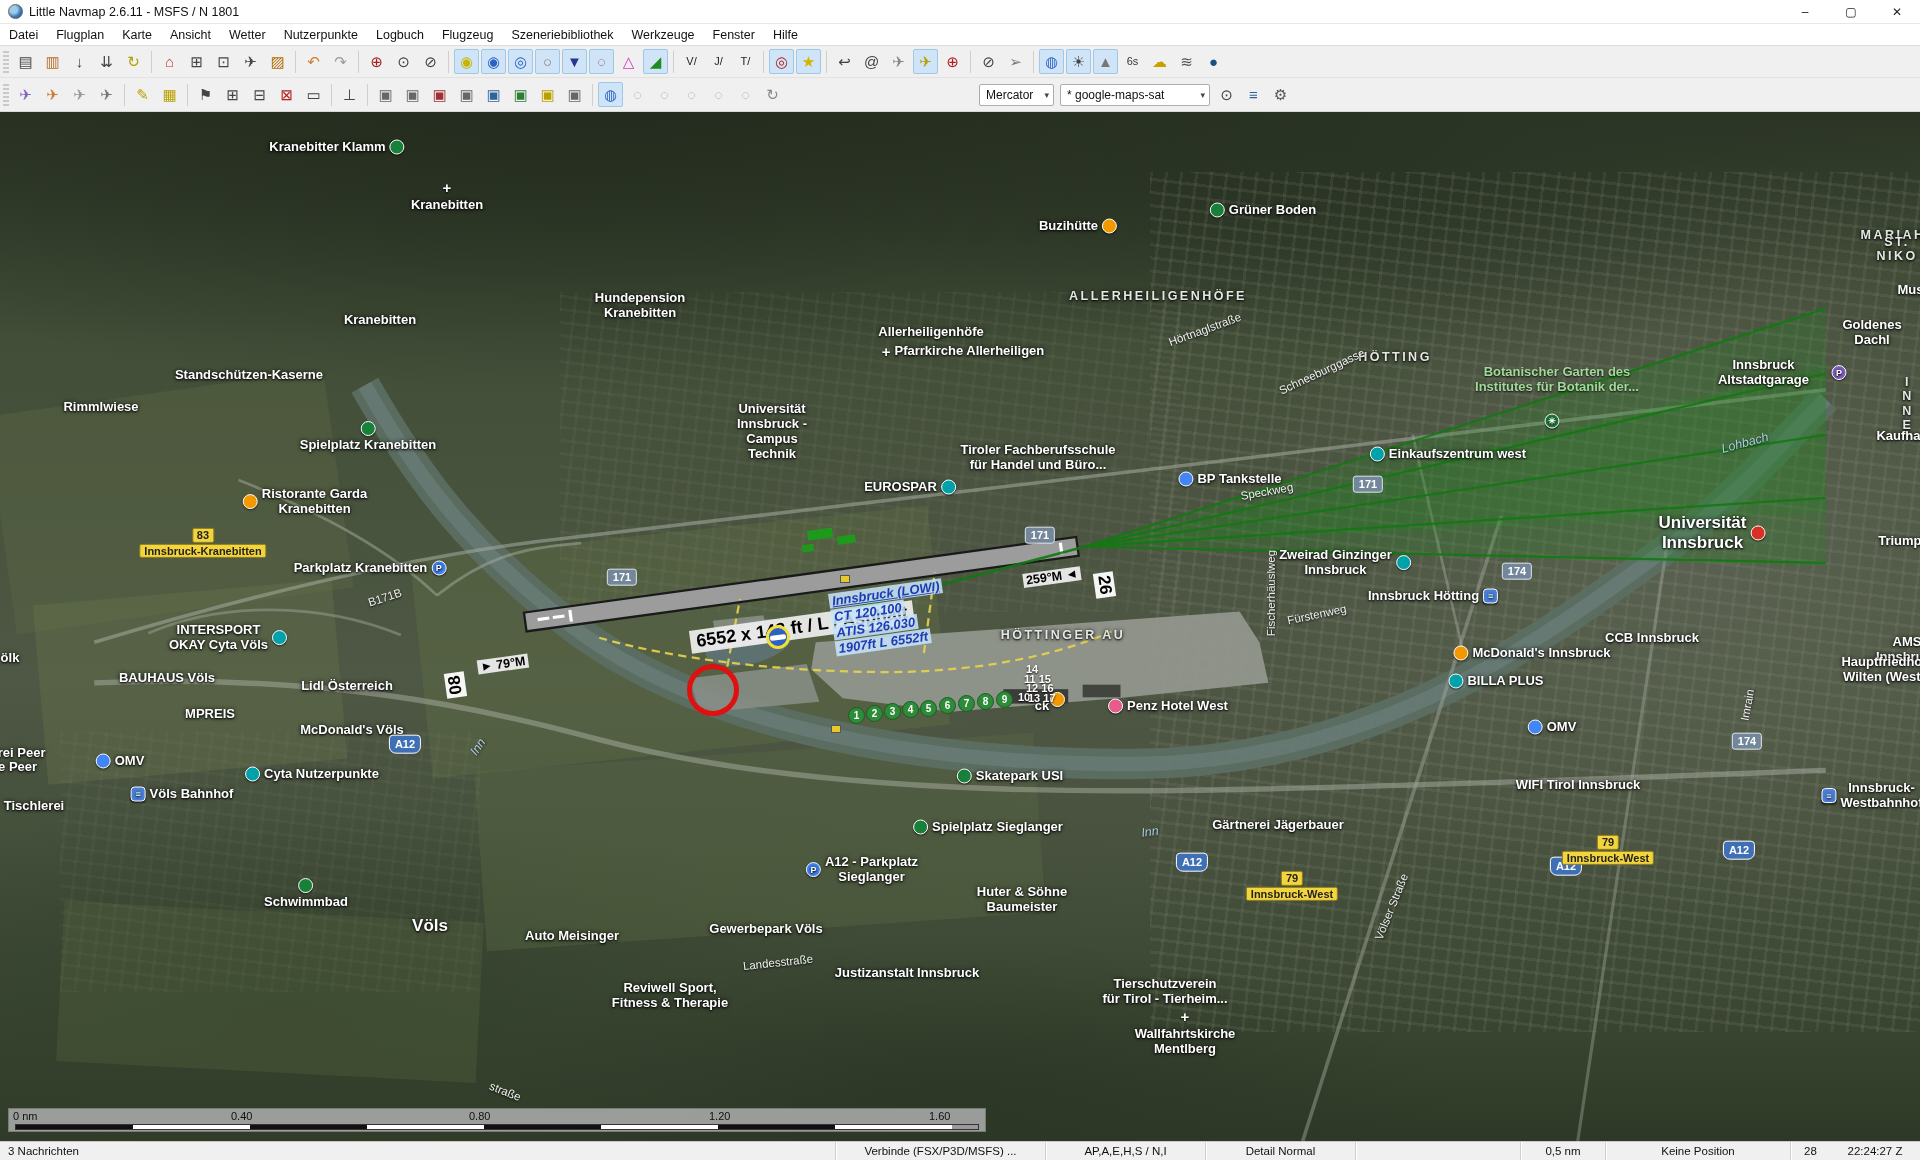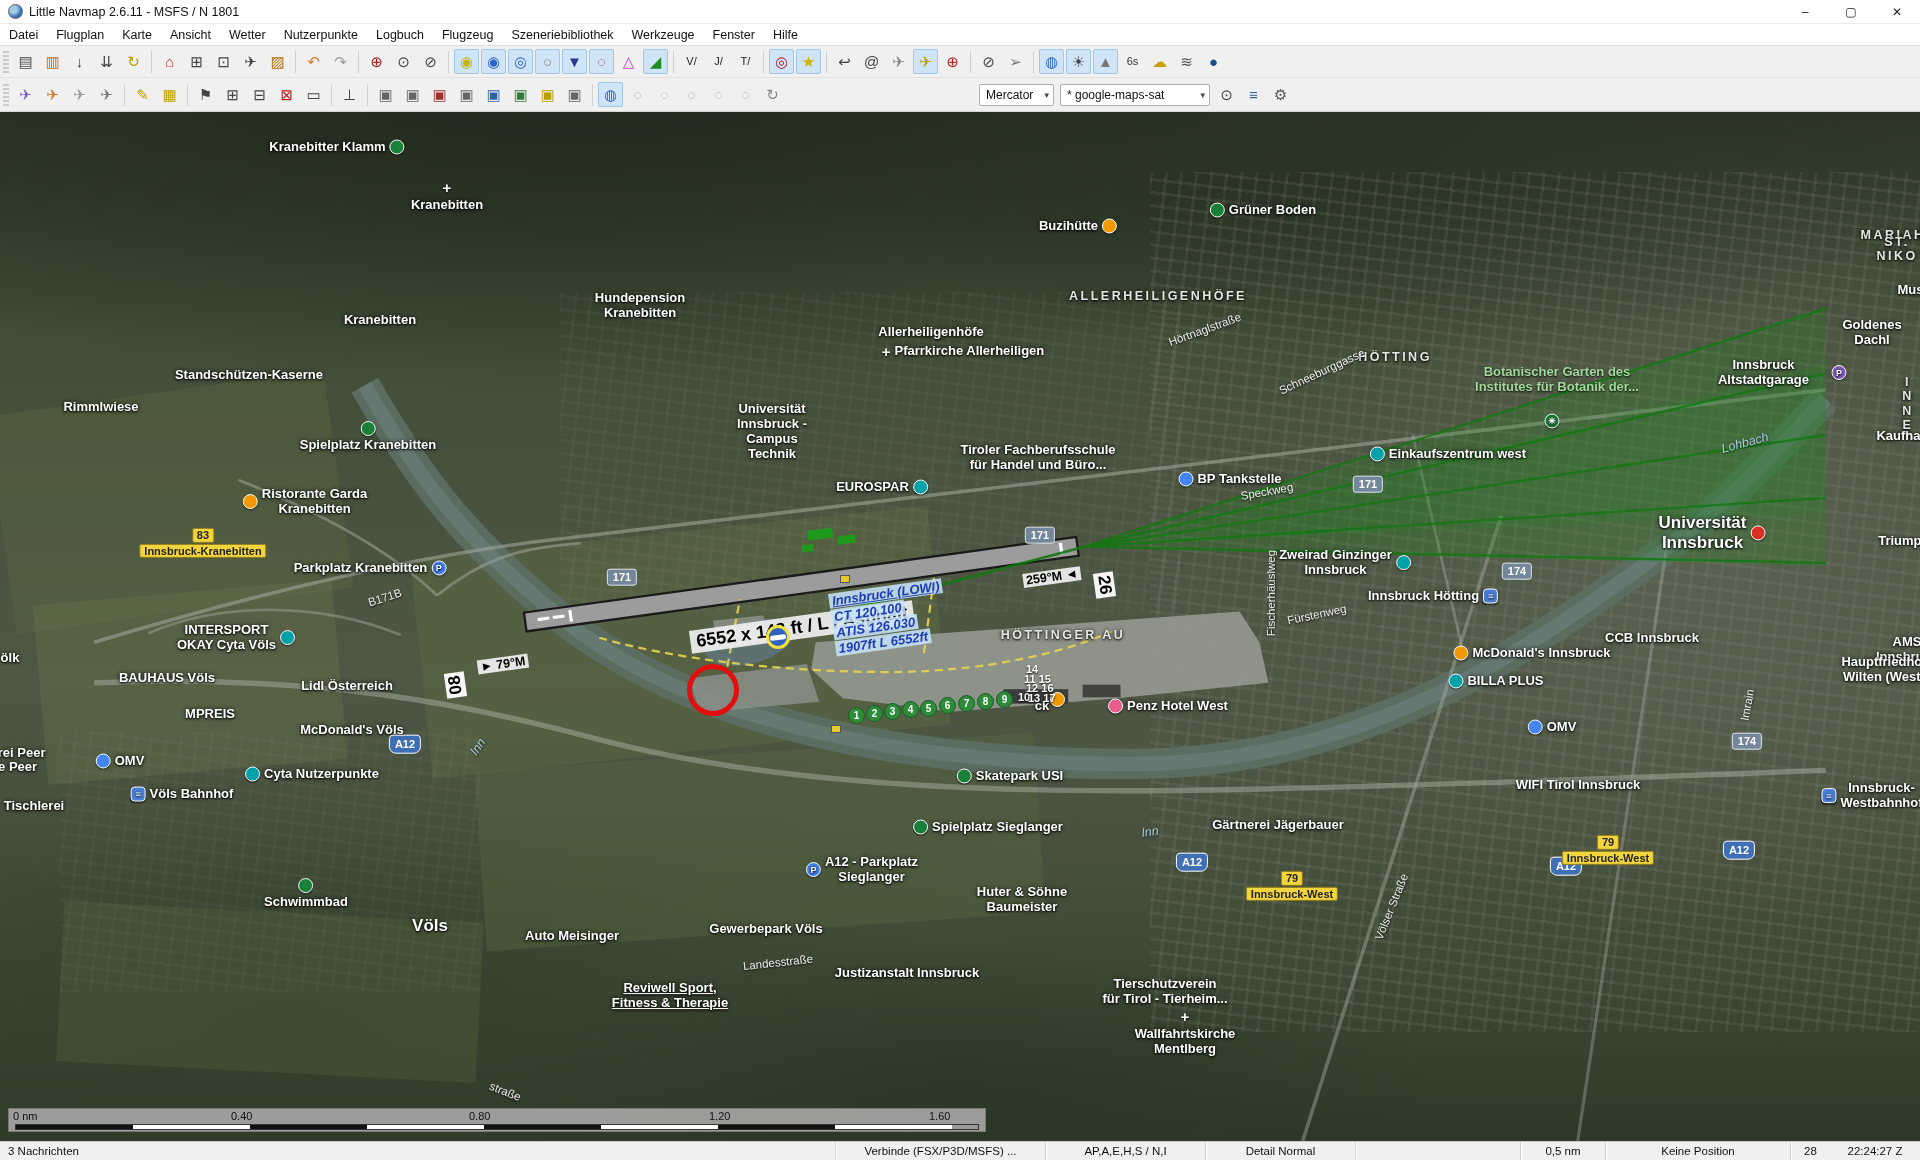--- a/index.html
+++ b/index.html
@@ -482,21 +482,21 @@
     <div class="lbl lk-place row" style="left: 1773px; top: 261px;"><span>Innsbruck Altstadtgarage</span><span class="mk mk-pp">P</span></div>
     <div class="lbl lk-place" style="left: 249px; top: 263px;"><span>Standschützen-Kaserne</span></div>
     <div class="lbl lk-place" style="left: 101px; top: 295px;"><span>Rimmlwiese</span></div>
     <div class="lbl lk-place" style="left: 368px; top: 325px;"><span class="mk mk-green"></span><span>Spielplatz Kranebitten</span></div>
     <div class="lbl lk-place" style="left: 772px; top: 320px;"><span>Universität
 Innsbruck -
 Campus
 Technik</span></div>
     <div class="lbl lk-place" style="left: 1038px; top: 346px;"><span>Tiroler Fachberufsschule
 für Handel und Büro...</span></div>
-    <div class="lbl lk-place row" style="left: 882px; top: 375px;"><span>EUROSPAR</span><span class="mk mk-shop"></span></div>
+    <div class="lbl lk-place row" style="left: 910px; top: 375px;"><span>EUROSPAR</span><span class="mk mk-shop"></span></div>
     <div class="lbl lk-street" style="left: 1322px; top: 260px; transform: translate(-50%, -50%) rotate(-25deg);"><span>Schneeburggasse</span></div>
     <div class="lbl lk-place row" style="left: 1230px; top: 367px;"><span class="mk mk-fuel"></span><span>BP Tankstelle</span></div>
     <div class="lbl lk-place row" style="left: 1448px; top: 342px;"><span class="mk mk-shop"></span><span>Einkaufszentrum west</span></div>
     <div class="lbl lk-street" style="left: 1267px; top: 380px; transform: translate(-50%, -50%) rotate(-10deg);"><span>Speckweg</span></div>
     <div class="lbl lk-road" style="left: 622px; top: 465px;"><span>171</span></div>
     <div class="lbl lk-road" style="left: 1040px; top: 423px;"><span>171</span></div>
     <div class="lbl lk-road" style="left: 1368px; top: 372px;"><span>171</span></div>
     <div class="lbl lk-water" style="left: 1745px; top: 331px; transform: translate(-50%, -50%) rotate(-15deg);"><span>Lohbach</span></div>
     <div class="lbl lk-place" style="left: 1906px; top: 324px;"><span>Kaufhaus</span></div>
     <div class="lbl lk-district" style="left: 1908px; top: 292px; align-items: center;"><span>I N N E</span></div>
@@ -513,21 +513,21 @@
     <div class="lbl lk-place row" style="left: 1433px; top: 484px;"><span>Innsbruck Hötting</span><span class="mk mk-train">≡</span></div>
     <div class="lbl lk-street" style="left: 1272px; top: 481px; transform: translate(-50%, -50%) rotate(-90deg);"><span>Fischerhäuslweg</span></div>
     <div class="lbl lk-street" style="left: 1317px; top: 503px; transform: translate(-50%, -50%) rotate(-12deg);"><span>Fürstenweg</span></div>
     <div class="lbl lk-road" style="left: 1517px; top: 459px;"><span>174</span></div>
     <div class="lbl lk-place" style="left: 1652px; top: 526px;"><span>CCB Innsbruck</span></div>
     <div class="lbl lk-place" style="left: 1907px; top: 538px;"><span>AMS Innsbruck</span></div>
     <div class="lbl lk-place" style="left: 1884px; top: 558px;"><span>Hauptfriedhof
 Wilten (West)</span></div>
     <div class="lbl lk-place row" style="left: 1532px; top: 541px; text-align: right;"><span class="mk mk-food"></span><span>McDonald's Innsbruck</span></div>
     <div class="lbl lk-place row" style="left: 1496px; top: 569px;"><span class="mk mk-shop"></span><span>BILLA PLUS</span></div>
-    <div class="lbl lk-place row" style="left: 236px; top: 526px;"><span>INTERSPORT
+    <div class="lbl lk-place row" style="left: 228px; top: 526px;"><span>INTERSPORT
 OKAY Cyta Völs</span><span class="mk mk-shop"></span></div>
     <div class="lbl lk-place" style="left: 167px; top: 566px;"><span>BAUHAUS Völs</span></div>
     <div class="lbl lk-place" style="left: 347px; top: 574px;"><span>Lidl Österreich</span></div>
     <div class="lbl lk-place" style="left: 10px; top: 546px;"><span>ölk</span></div>
     <div class="lbl lk-place" style="left: 210px; top: 602px;"><span>MPREIS</span></div>
     <div class="lbl lk-place" style="left: 352px; top: 618px;"><span>McDonald's Völs</span></div>
     <div class="lbl lk-place" style="left: 18px; top: 641px;"><span>erei Peer</span></div>
     <div class="lbl lk-place" style="left: 14px; top: 655px;"><span>ee Peer</span></div>
     <div class="lbl lk-place row" style="left: 120px; top: 649px;"><span class="mk mk-fuel"></span><span>OMV</span></div>
     <div class="lbl lk-place row" style="left: 312px; top: 662px;"><span class="mk mk-shop"></span><span>Cyta Nutzerpunkte</span></div>
@@ -555,21 +555,21 @@
     <div class="lbl lk-place row" style="left: 862px; top: 758px;"><span class="mk mk-p">P</span><span>A12 - Parkplatz
 Sieglanger</span></div>
     <div class="lbl lk-place" style="left: 1022px; top: 788px;"><span>Huter &amp; Söhne
 Baumeister</span></div>
     <div class="lbl lk-place" style="left: 766px; top: 817px;"><span>Gewerbepark Völs</span></div>
     <div class="lbl lk-street" style="left: 778px; top: 851px; transform: translate(-50%, -50%) rotate(-6deg);"><span>Landesstraße</span></div>
     <div class="lbl lk-place" style="left: 907px; top: 861px;"><span>Justizanstalt Innsbruck</span></div>
     <div class="lbl lk-exit" style="left: 1292px; top: 774px;"><div class="ex1">79</div><div class="ex2">Innsbruck-West</div></div>
     <div class="lbl lk-exit" style="left: 1608px; top: 738px;"><div class="ex1">79</div><div class="ex2">Innsbruck-West</div></div>
     <div class="lbl lk-street" style="left: 1392px; top: 795px; transform: translate(-50%, -50%) rotate(-68deg);"><span>Völser Straße</span></div>
-    <div class="lbl lk-place" style="left: 670px; top: 884px; text-decoration: underline;"><span>Reviwell Sport,
+    <div class="lbl lk-place" style="left: 670px; top: 884px;"><span>Reviwell Sport,
 Fitness &amp; Therapie</span></div>
     <div class="lbl lk-place" style="left: 1165px; top: 880px;"><span>Tierschutzverein
 für Tirol - Tierheim...</span></div>
     <div class="lbl lk-place" style="left: 1185px; top: 921px;"><span class="mk mk-church">+</span><span>Wallfahrtskirche
 Mentlberg</span></div>
     <div class="lbl lk-street" style="left: 505px; top: 980px; transform: translate(-50%, -50%) rotate(22deg);"><span>straße</span></div>
     <div class="lbl lk-road" style="left: 1747px; top: 629px;"><span>174</span></div>
     <span class="mk mk-food" style="position: absolute; left: 1050px; top: 580px; z-index: 31;"></span>
     <div class="ysign" style="left: 840px; top: 463px;"></div>
     <div class="ysign" style="left: 831px; top: 613px;"></div>

